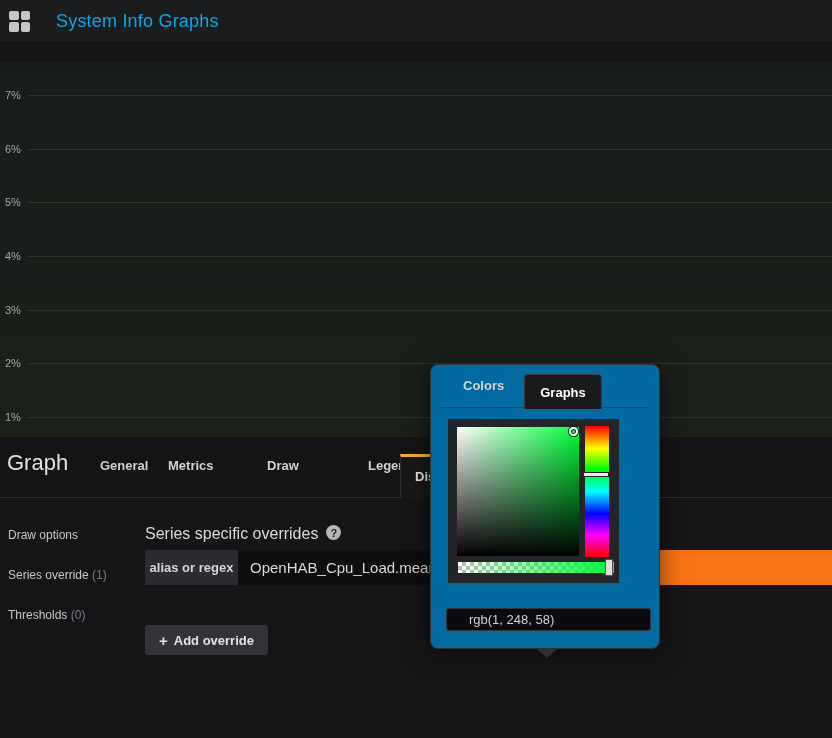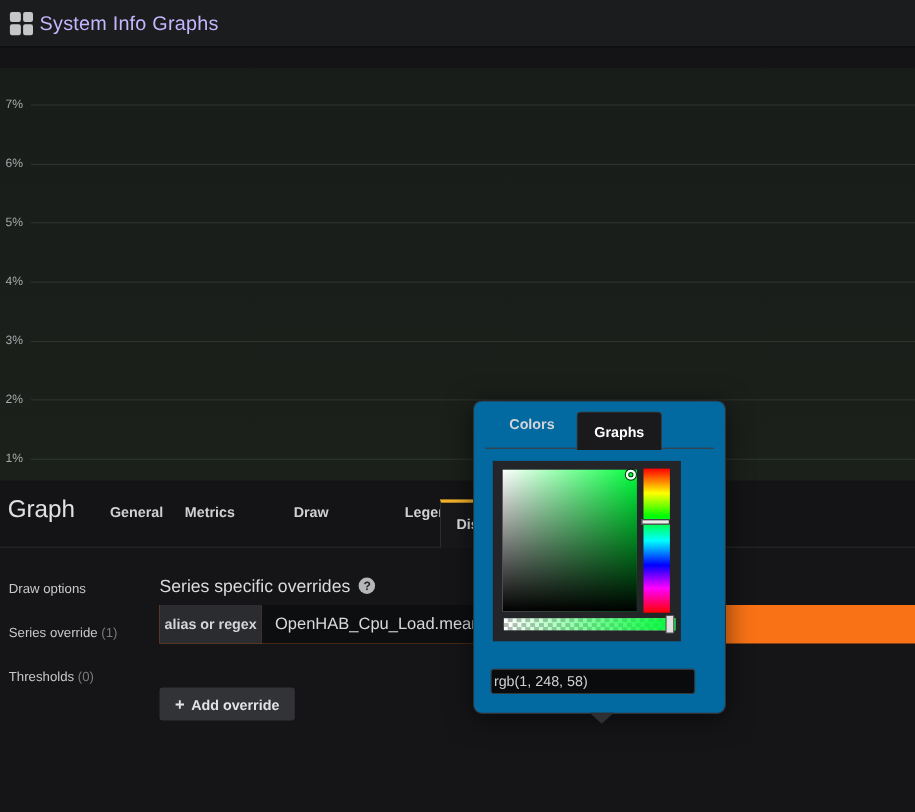--- a/index.html
+++ b/index.html
@@ -15,21 +15,21 @@
   .navbar {
     position:absolute; left:0; top:0; width:832px; height:43px;
     background:#1b1c1e; border-bottom:1px solid #0d0d0f;
     display:flex; align-items:center;
   }
   .grid-icon {
     width:21px; height:21px; margin-left:9px;
     display:grid; grid-template-columns:1fr 1fr; gap:2px;
   }
   .grid-icon span { background:#c5c6c8; border-radius:2px; }
-  .navbar-title { margin-left:6px; font-size:18px; color:#c4b5fd; letter-spacing:.2px; }
+  .navbar-title { margin-left:26px; font-size:18px; color:#0ea5e9; letter-spacing:.2px; }
 
   
   .chart {
     position:absolute; left:0; top:62px; width:832px; height:375px;
     background:linear-gradient(to bottom,#191d1a,#1b201b);
   }
   .gridrow { position:absolute; left:0; width:100%; height:0; }
   .gridrow .line {
     position:absolute; left:28px; right:0; top:0; height:1px; background:#2d332d;
   }
@@ -138,23 +138,23 @@
     background:
       linear-gradient(to right, rgba(1,248,58,0), rgb(1,248,58)),
       repeating-conic-gradient(#b9bcb9 0% 25%, #ffffff 0% 50%);
     background-size:auto, 8px 8px;
   }
   .alpha-handle {
     position:absolute; left:157px; top:140px; width:8px; height:17px;
     background:#e0e0e0; border:1px solid #555; border-radius:1px; cursor:pointer;
   }
   .rgb-input {
-    position:absolute; left:15px; top:243px; width:186px; height:23px;
+    position:absolute; left:15px; top:243px; width:205px; height:23px;
     background:#0a0b0d; border:1px solid #36373b; border-radius:3px;
-    color:#cfd0d2; font-size:13px; padding:0 2px; outline:none;
+    color:#cfd0d2; font-size:13px; padding:0 22px; outline:none;
     font-family:"Liberation Sans","DejaVu Sans",sans-serif;
   }
 </style>
 </head>
 <body>
 
 <div class="navbar">
   <div class="grid-icon">
     <span></span>
       <span></span>

